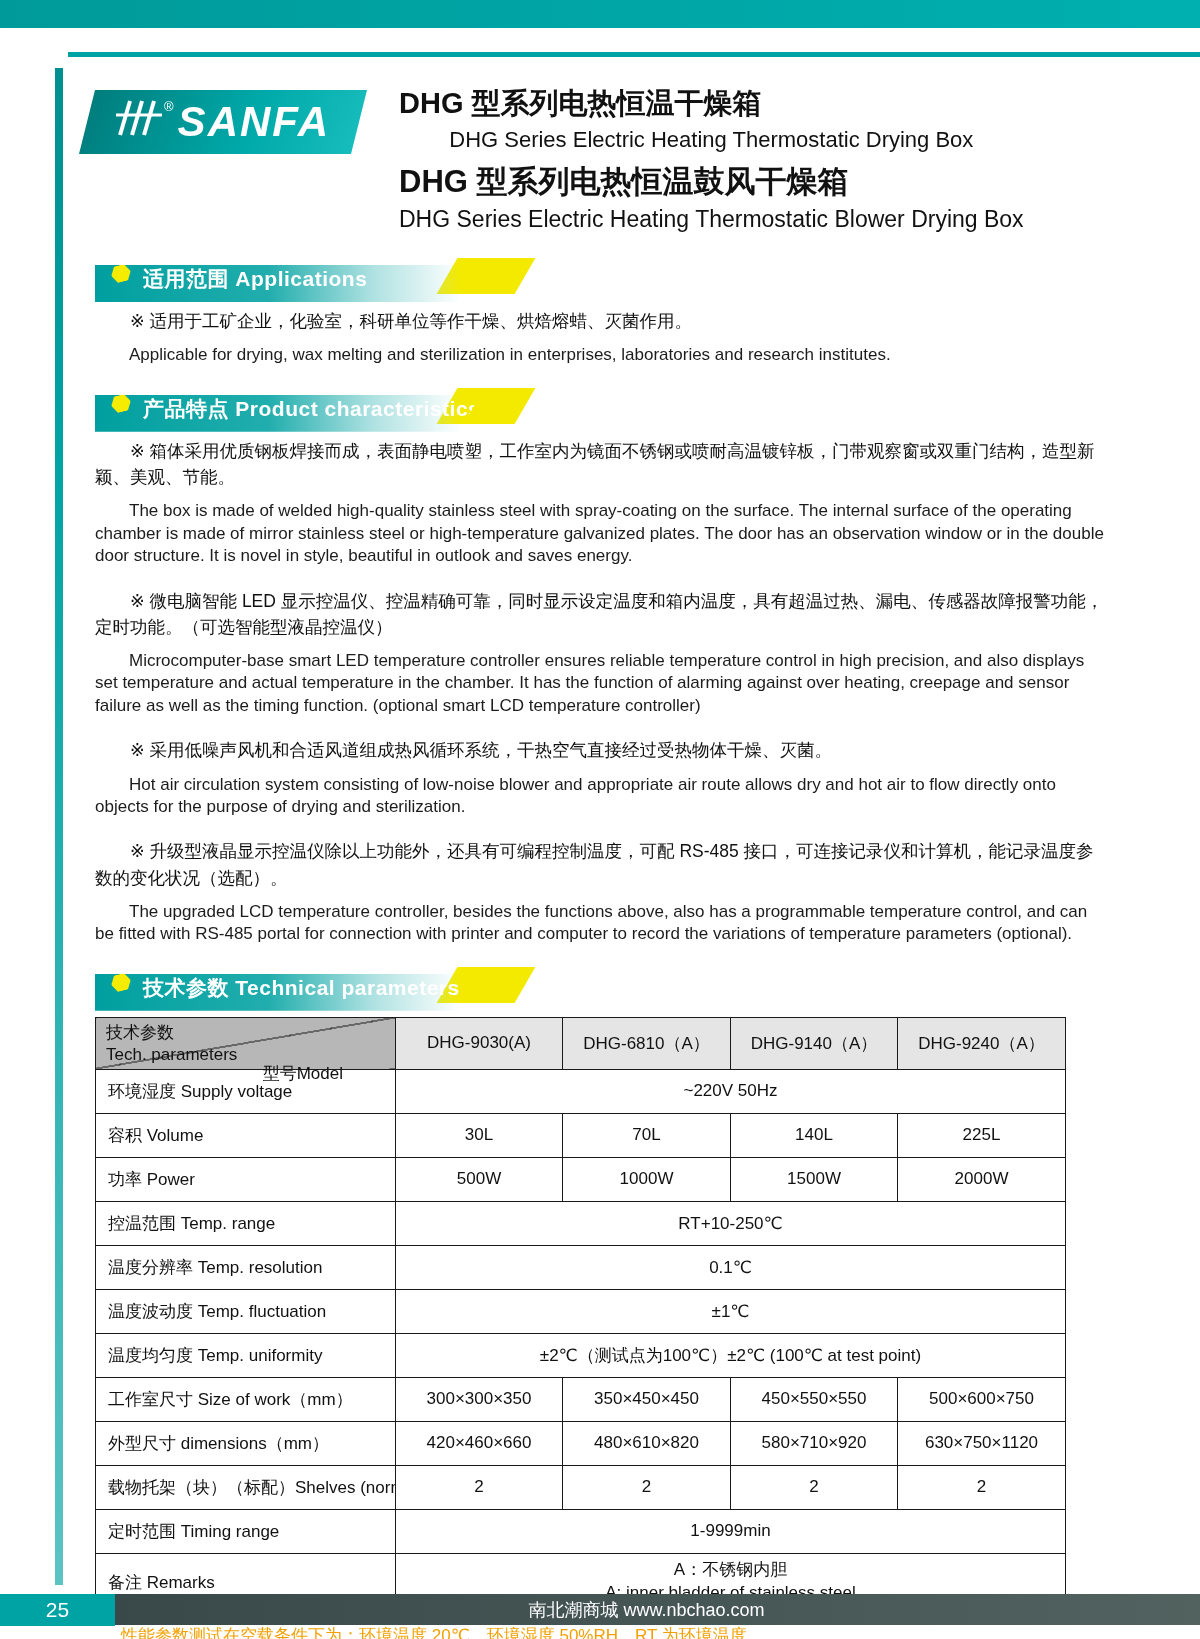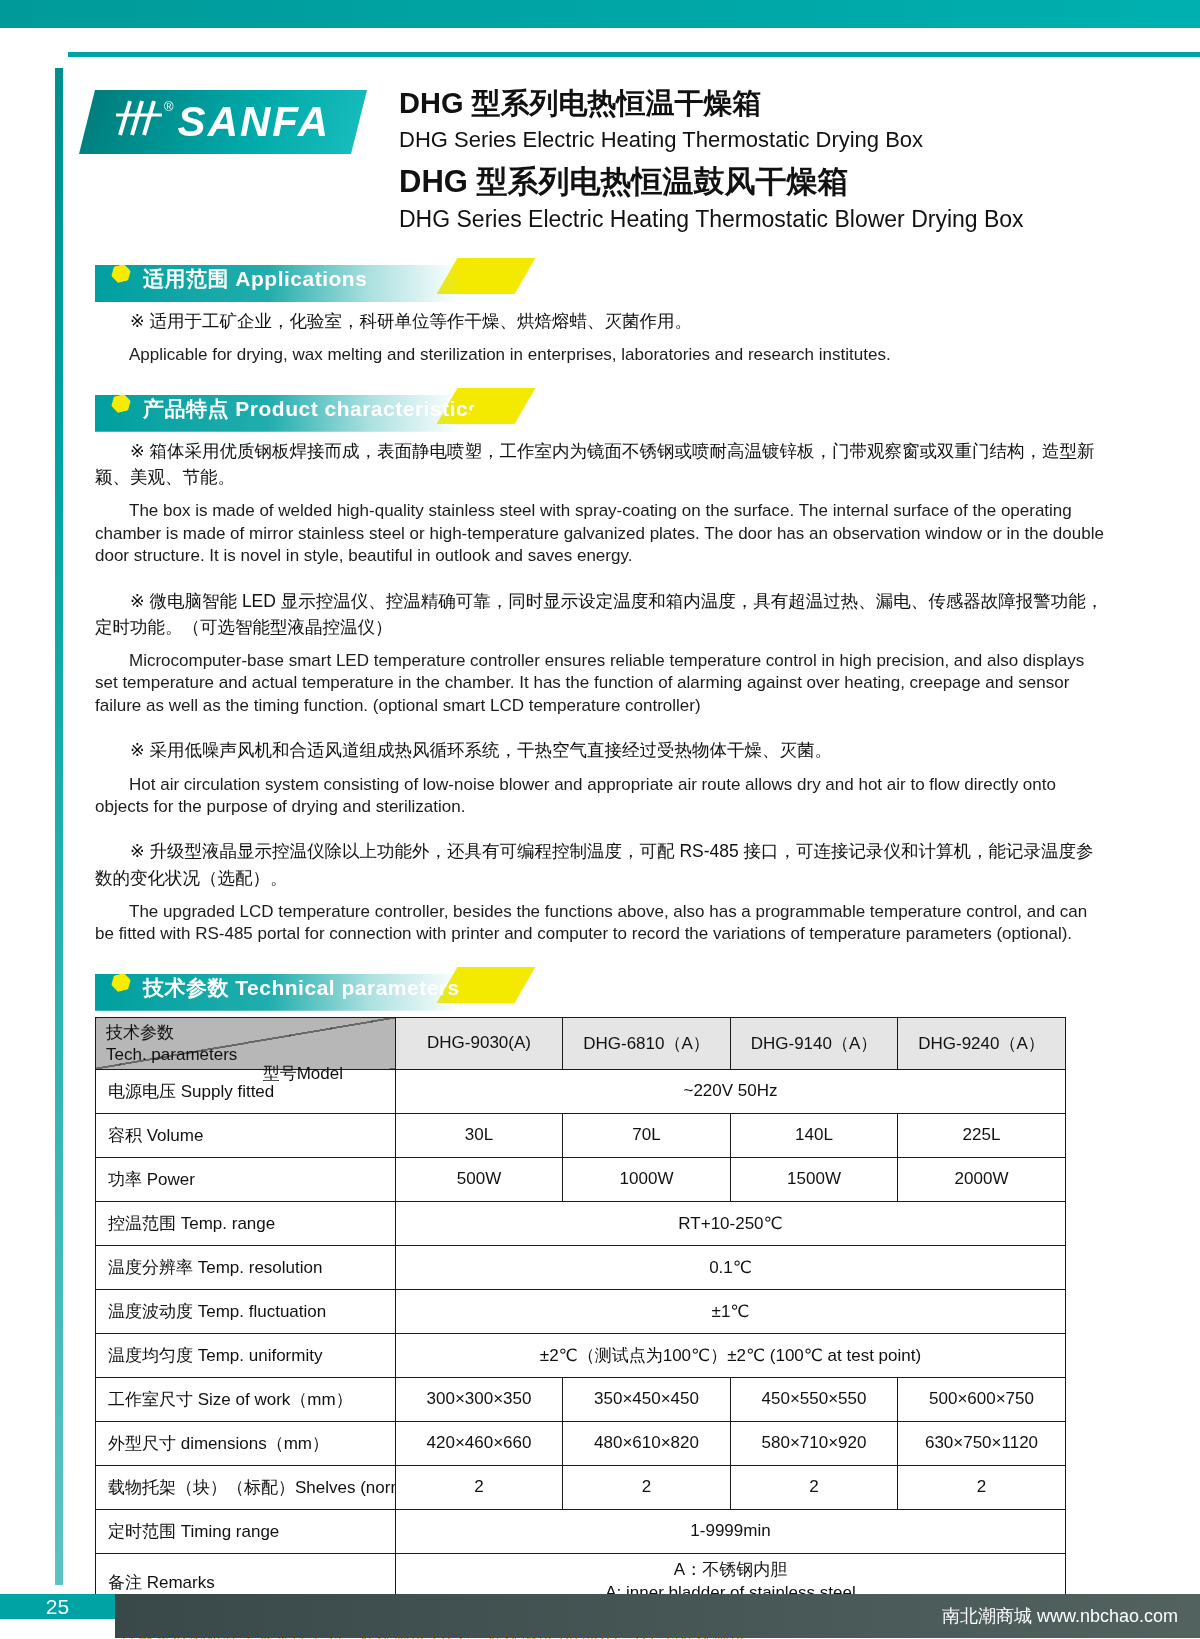--- a/index.html
+++ b/index.html
@@ -26,21 +26,21 @@
   .logo { width:272px; height:64px; margin-top:10px;
           background:linear-gradient(100deg,#007d7d 0%,#00a9a9 60%,#17bcbc 100%);
           transform:skewX(-14deg); transform-origin:top left;
           display:flex; align-items:center; justify-content:center; }
   .logo-inner { transform:skewX(14deg); display:flex; align-items:center; color:#fff; }
   .logo-mark { margin-right:6px; position:relative; top:-2px; }
   .logo-reg { font-size:13px; position:relative; top:-16px; left:-4px; }
   .brand { font-size:42px; font-weight:bold; font-style:italic; letter-spacing:2px; }
   .titles { margin-left:32px; padding-top:4px; }
   .t-zh1 { font-size:29px; font-weight:bold; }
-  .t-en1 { font-size:22px; margin-top:3px; }
+  .t-en1 { font-size:22px; margin-top:3px;text-align:center; }
   .t-zh2 { font-size:31px; font-weight:bold; margin-top:8px; }
   .t-en2 { font-size:23px; margin-top:3px; }
 
   
   .banner { position:relative; height:37px; margin-top:8px; margin-bottom:14px; }
   .banner-flag { position:absolute; left:352px; top:1px; width:78px; height:36px;
                  background:#f4ea00; transform:skewX(-30deg); }
   .banner-bar { position:absolute; left:0; top:8px; width:385px; height:37px;
                 background:linear-gradient(to right,#009f9f 0%,#21adad 45%,rgba(160,220,220,0.85) 72%,rgba(255,255,255,0) 95%);
                 clip-path:polygon(0 0,100% 0,calc(100% - 20px) 100%,0 100%);
@@ -61,27 +61,27 @@
               background-image:linear-gradient(to bottom right,rgba(0,0,0,0) 49.5%,#1a1a1a 49.5%,#1a1a1a 50.5%,rgba(0,0,0,0) 50.5%); }
   .corner-model { position:absolute; top:4px; right:52px; font-size:17px;margin-top:40px; }
   .corner-name { position:absolute; left:10px; bottom:4px; font-size:17px; line-height:1.25; }
   td.model { background:#e5e5e5; text-align:center; font-size:18px; }
   td.label { padding-left:12px; height:44px; font-size:16px; white-space:nowrap; overflow:hidden; }
   td.val, td.span { text-align:center; }
   td.remark-span { text-align:center; height:58px; line-height:1.35; }
   .table-note { color:#f2a000; font-size:17px; margin-top:12px; padding-left:26px; }
 
   
-  .footer-left { position:absolute; left:0; top:1594px; width:115px; height:25px;
+  .footer-left { position:absolute; left:0; top:1594px; width:115px; height:32px;
                  background:#00a3a3; color:#fff; font-size:21px;
                  display:flex; align-items:center; justify-content:center; }
-  .footer-right { position:absolute; left:115px; top:1594px; width:1085px; height:44px;
+  .footer-right { position:absolute; left:115px; top:1594px; width:1085px; height:31px;
                   background:linear-gradient(to right,#39494a,#52625f);
                   color:#fff; font-size:18px; display:flex; align-items:center;
-                  justify-content:flex-end; padding-right:22px; }
+                  justify-content:center; padding-right:22px; }
 </style>
 </head>
 <body>
 
 <div class="top-bar"></div>
 <div class="top-line"></div>
 <div class="left-stripe"></div>
 
 <div class="content">
 
@@ -161,21 +161,21 @@
             <span>Tech. parameters</span>
           </span>
         </td>
         <td class="model">DHG-9030(A)</td>
         <td class="model">DHG-6810（A）</td>
         <td class="model">DHG-9140（A）</td>
         <td class="model">DHG-9240（A）</td>
       </tr>
 
       <tr>
-        <td class="label">电源电压 Supply fitted</td>
+        <td class="label">环境湿度 Supply voltage</td>
         <td class="span" colspan="4">~220V 50Hz</td>
       </tr>
 
       <tr>
         <td class="label">容积 Volume</td>
         <td class="val">30L</td>
         <td class="val">70L</td>
         <td class="val">140L</td>
         <td class="val">225L</td>
       </tr>

